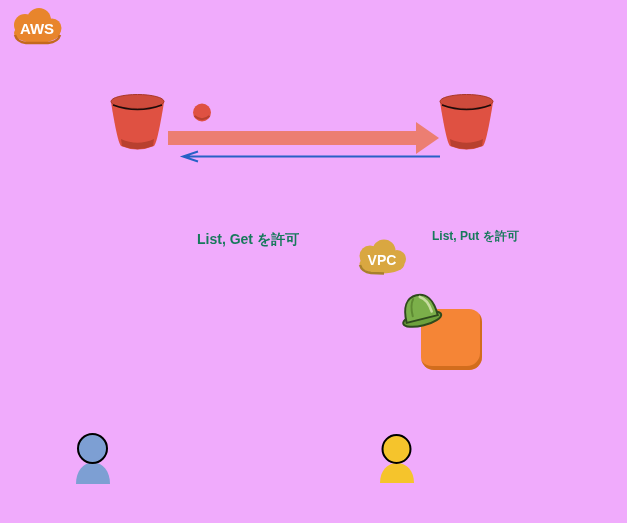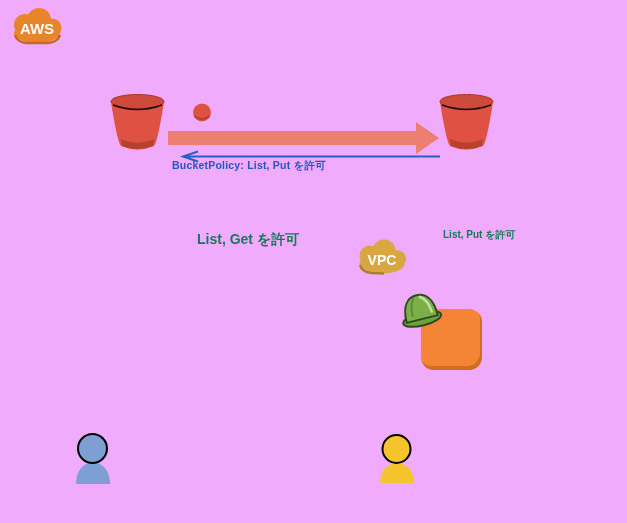--- a/index.html
+++ b/index.html
@@ -4,21 +4,21 @@
 <style>
   html,body{margin:0;padding:0;background:#000;}
   #canvas{
     position:relative;width:627px;height:523px;background:#f0abfc;overflow:hidden;
     font-family:"Liberation Sans",sans-serif;
   }
   .abs{position:absolute;}
   .label{font-weight:bold;white-space:nowrap;}
   #policy-label{left:172px;top:159px;font-size:10.5px;color:#2357C5;letter-spacing:.2px;}
   #perm-left{left:197px;top:231px;font-size:14px;color:#17795B;}
-  #perm-right{left:443px;top:228px;font-size:10px;color:#17795B;}
+  #perm-right{left:432px;top:228px;font-size:12px;color:#17795B;}
   #aws-cloud{left:8px;top:7px;}
   #vpc-cloud{left:354px;top:238px;}
   #bucket-left{left:106px;top:88px;}
   #bucket-right{left:435px;top:88px;}
   #object-dot{left:192px;top:103px;}
   #copy-arrow{left:168px;top:122px;}
   #policy-arrow{left:176px;top:150px;}
   #ec2-box{
     left:421px;top:309px;width:61px;height:61px;border-radius:13px;
     background:#F58536;box-shadow:inset -2px -4px 0 rgba(180,90,10,.55);z-index:1;
@@ -65,21 +65,20 @@
   </svg>
 
   <svg id="copy-arrow" class="abs" width="272" height="32" viewBox="0 0 272 32">
     <polygon points="0,9 248,9 248,0 271,16 248,32 248,23 0,23" fill="#EC7E72"></polygon>
   </svg>
 
   <svg id="policy-arrow" class="abs" width="268" height="13" viewBox="0 0 268 13">
     <path d="M264,6.5 L8,6.5 M22,1.5 L7,6.5 L22,11.5" stroke="#2761C6" stroke-width="2" fill="none"></path>
   </svg>
 
-  <div id="policy-label" class="abs label">BucketPolicy: List, Put を許可</div>
 
   <div id="perm-left" class="abs label">List, Get を許可</div>
   <div id="perm-right" class="abs label">List, Put を許可</div>
 
   <svg id="vpc-cloud" class="abs" width="57" height="37" viewBox="0 0 57 37">
     <g>
       <circle cx="16" cy="18" r="10.5" fill="#D9A741"></circle>
       <circle cx="30" cy="13" r="11.5" fill="#D9A741"></circle>
       <circle cx="43" cy="21" r="9" fill="#D9A741"></circle>
       <ellipse cx="28" cy="26" rx="22.5" ry="9.5" fill="#D9A741"></ellipse>

